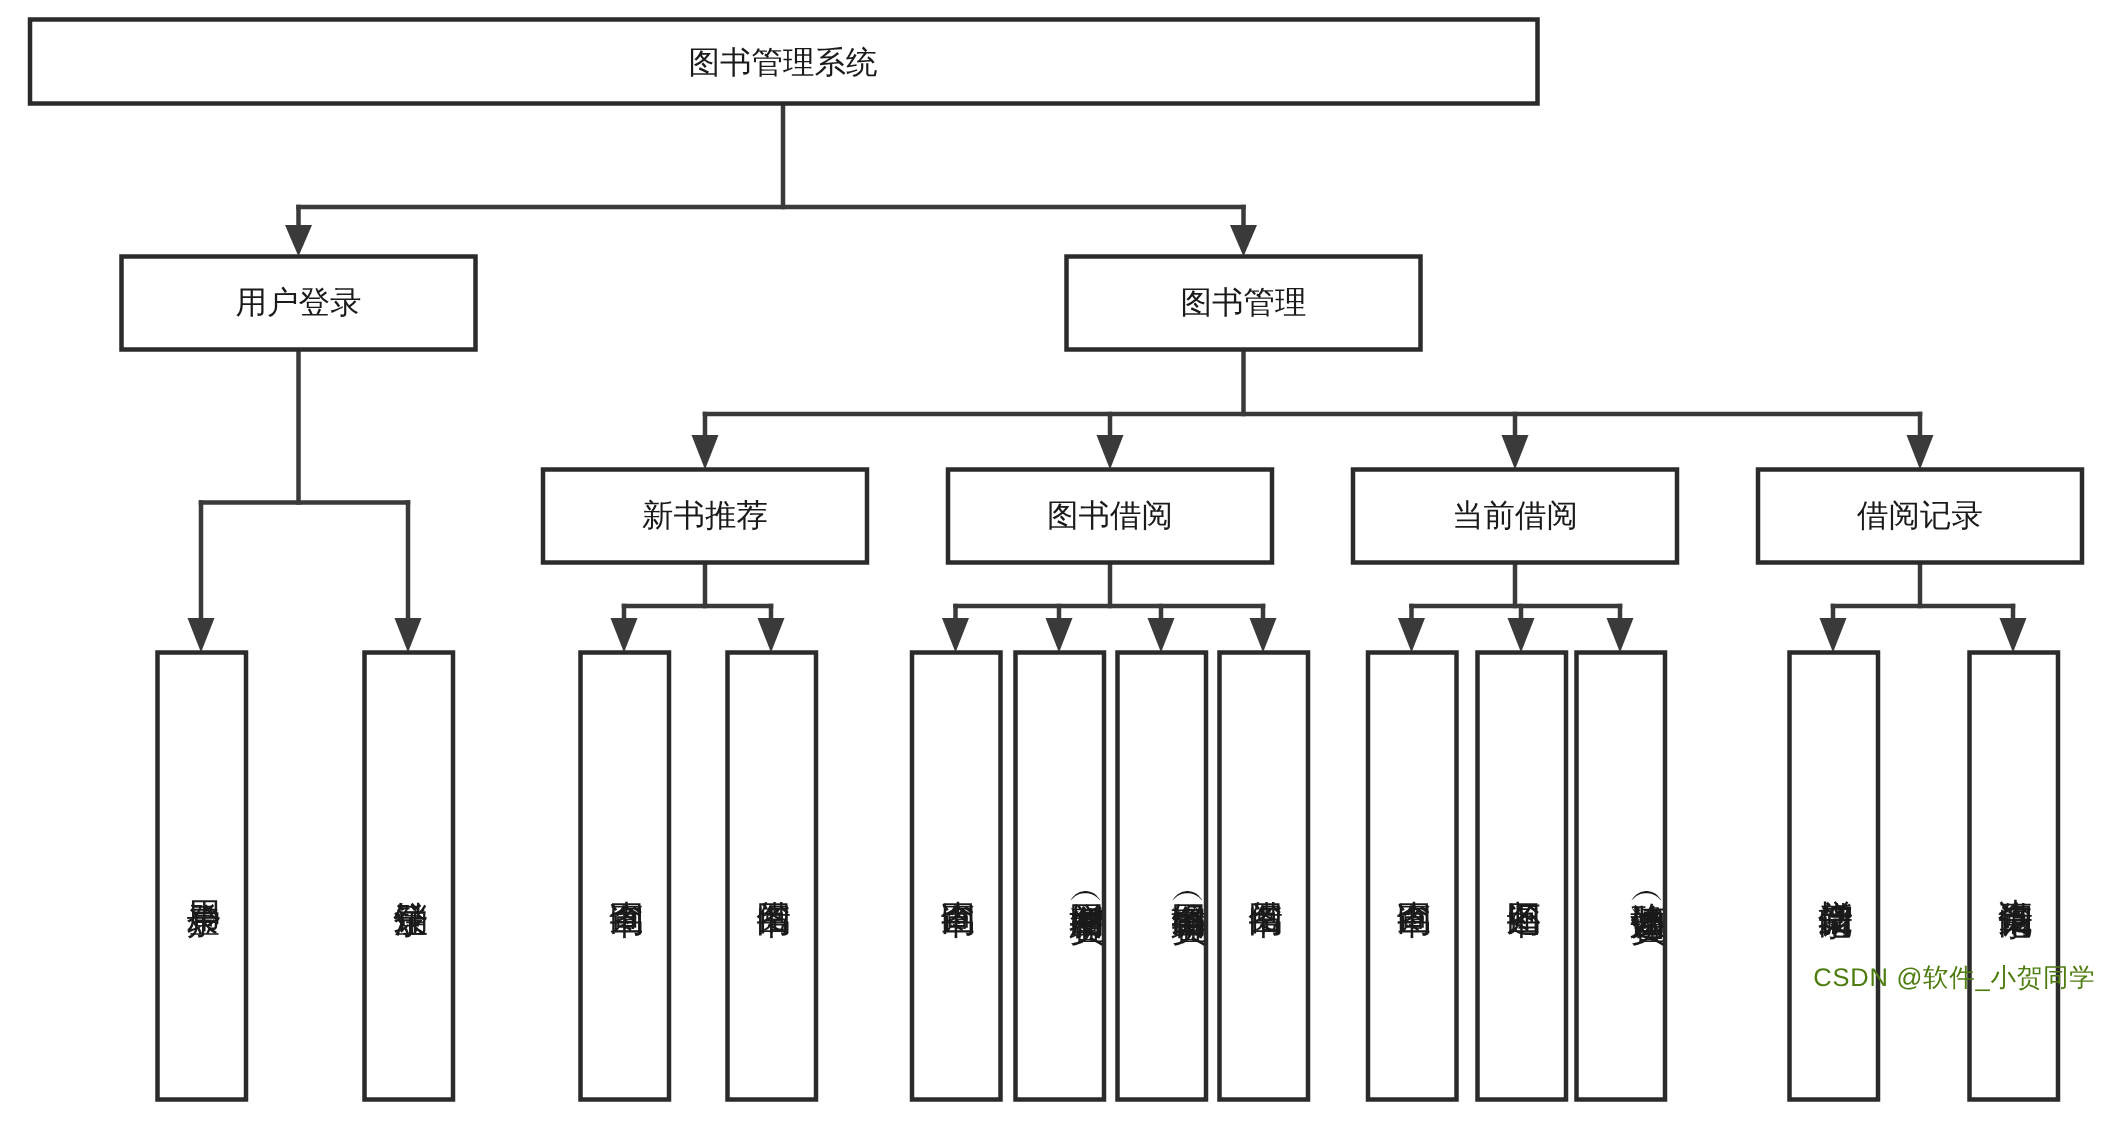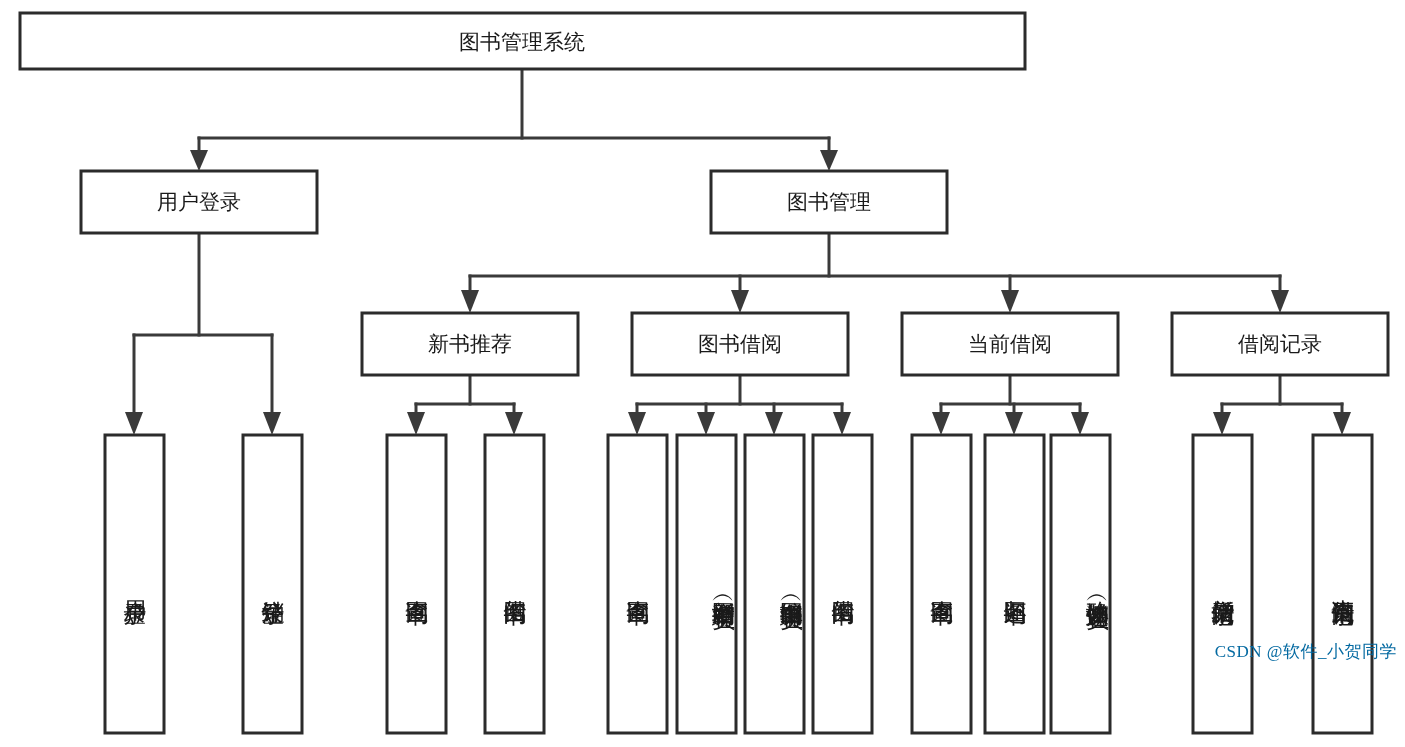--- a/index.html
+++ b/index.html
@@ -59,23 +59,23 @@
     letter-spacing: 1px;
     text-align: center;
     white-space: nowrap;
     pointer-events: none;
     user-select: none;
   }
   .watermark {
     position: absolute;
     right: 8px;
     bottom: 6px;
-    font-family: Liberation Serif, serif;
+    font-family: Liberation Sans, sans-serif;
     font-size: 17px;
-    color: #0369a1;
+    color: #4d7c0f;
     letter-spacing: 0.5px;
     white-space: nowrap;
     text-align: right;
   }
 </style>
 </head>
 <body>
 
 <div id="diagram-root">
 

